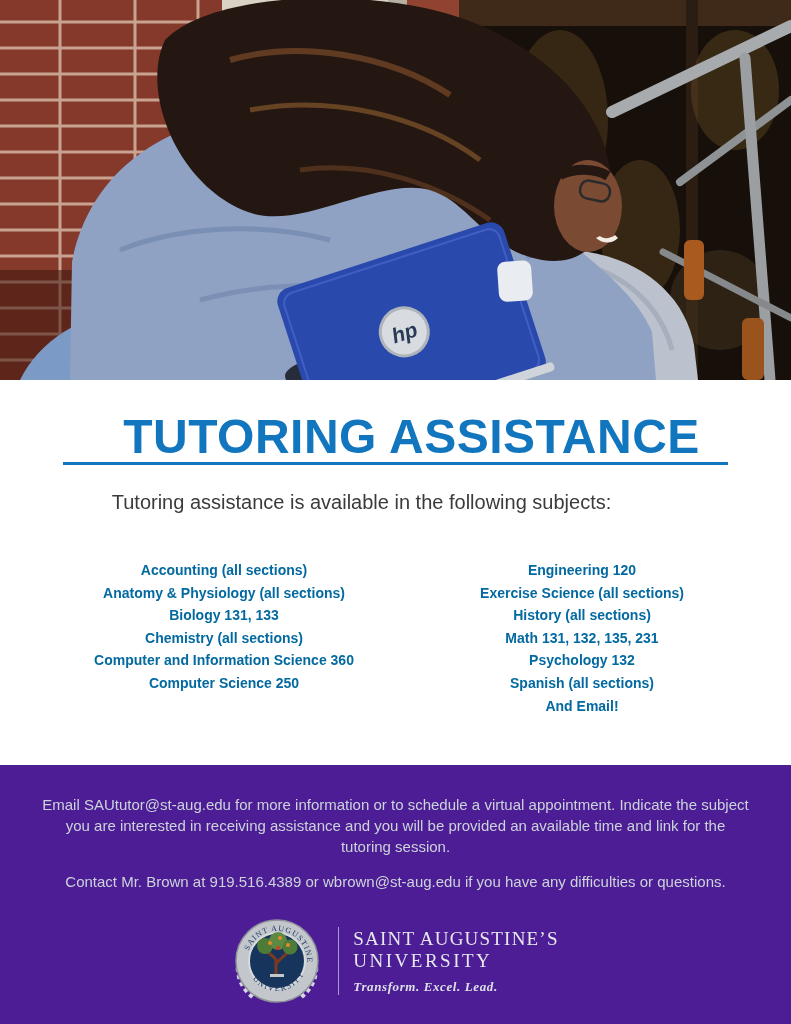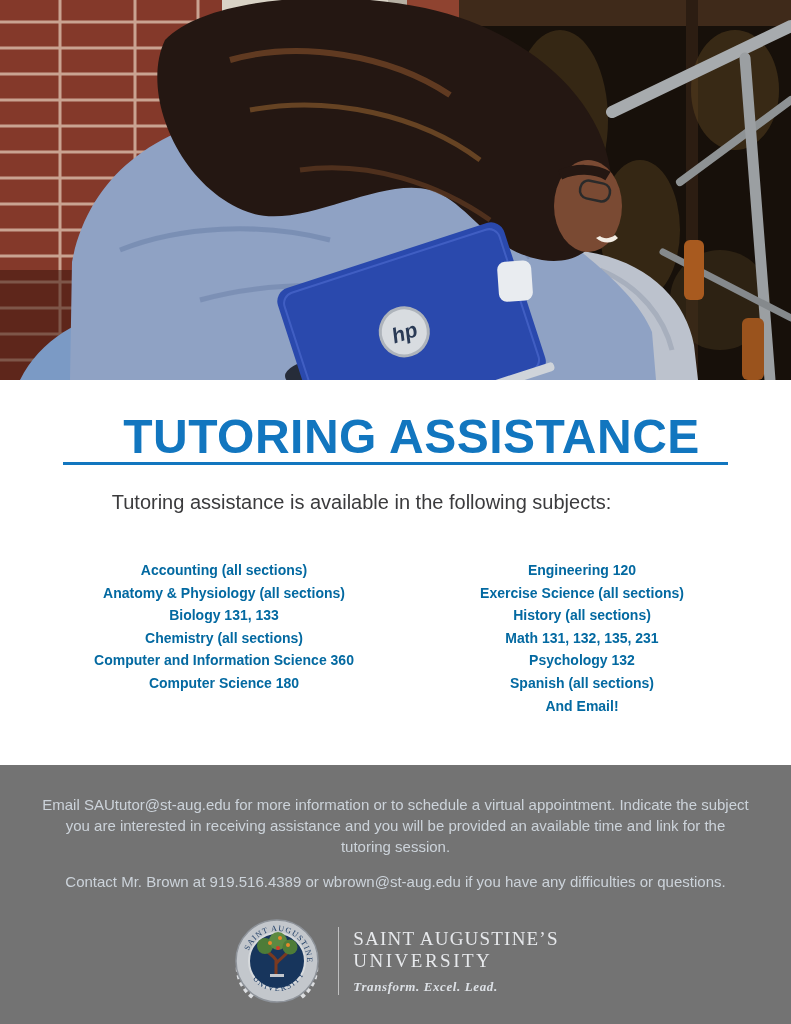--- a/index.html
+++ b/index.html
@@ -40,21 +40,21 @@
   .subjects .col{flex:1;text-align:center;}
   .subject-line{
     color:#0369a1;
     font-size:14px;font-weight:bold;
     line-height:22.6px;
     white-space:nowrap;
   }
   
   .footer{
     position:absolute;top:765px;left:0;width:791px;height:259px;
-    background:#737373;
+    background:#4c1d95;
     color:#ccd3da;
   }
   .footer p{
     margin:0 auto;
     text-align:center;
     font-size:15px;line-height:21px;
     width:712px;
   }
   .footer .info{padding-top:29px;}
   .footer .contact{margin-top:14px;}
@@ -215,21 +215,21 @@
   <div class="title-rule"></div>
   <div class="subtitle">Tutoring assistance is available in the following subjects:</div>
 
   <div class="subjects">
     <div class="col">
         <div class="subject-line">Accounting (all sections)</div>
         <div class="subject-line">Anatomy &amp; Physiology (all sections)</div>
         <div class="subject-line">Biology 131, 133</div>
         <div class="subject-line">Chemistry (all sections)</div>
         <div class="subject-line">Computer and Information Science 360</div>
-        <div class="subject-line">Computer Science 180</div>
+        <div class="subject-line">Computer Science 250</div>
       </div>
     <div class="col">
         <div class="subject-line">Engineering 120</div>
         <div class="subject-line">Exercise Science (all sections)</div>
         <div class="subject-line">History (all sections)</div>
         <div class="subject-line">Math 131, 132, 135, 231</div>
         <div class="subject-line">Psychology 132</div>
         <div class="subject-line">Spanish (all sections)</div>
         <div class="subject-line">And Email!</div>
       </div>

